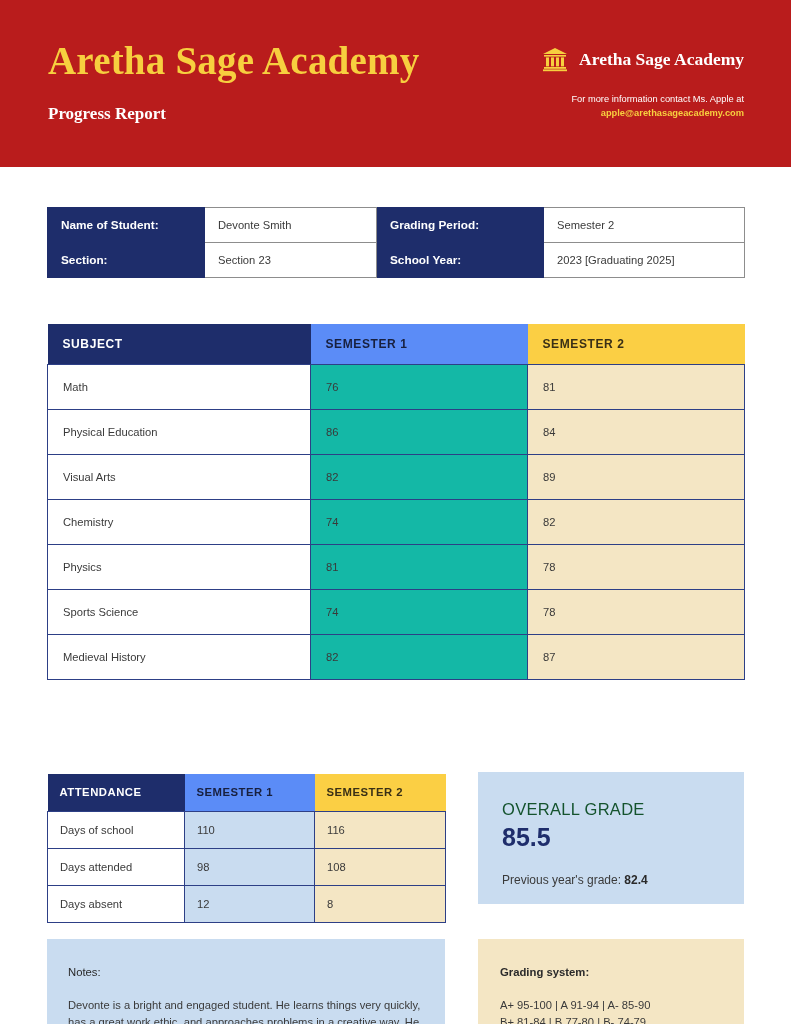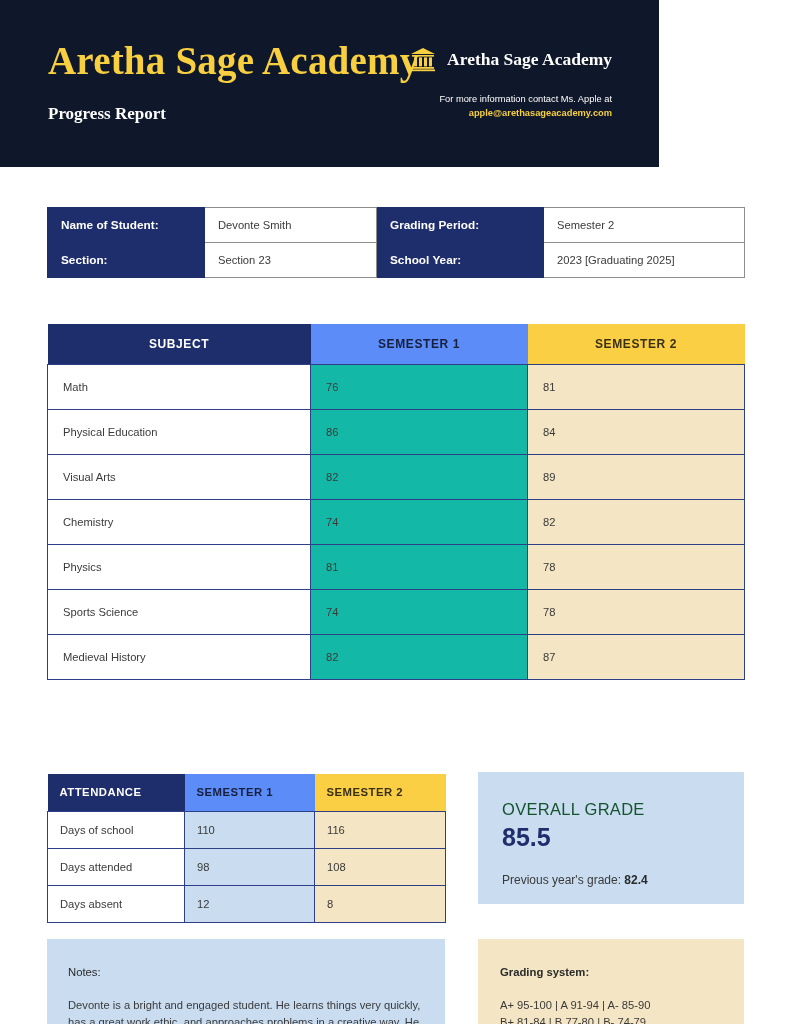--- a/index.html
+++ b/index.html
@@ -9,23 +9,23 @@
     height: 1024px;
     background: #ffffff;
     font-family: "Liberation Sans", sans-serif;
     color: #3a3a3a;
     overflow: hidden;
   }
 
   
   .header {
     position: relative;
-    width: 659px;
+    width: 791px;
     height: 167px;
-    background: #0f172a;
+    background: #b91c1c;
   }
   .header-left {
     position: absolute;
     left: 48px;
     top: 38px;
   }
   .school-title {
     font-family: "Liberation Serif", serif;
     font-weight: bold;
     font-size: 39px;
@@ -118,21 +118,21 @@
     top: 157px;
     width: 697px;
     border-collapse: collapse;
     table-layout: fixed;
   }
   .subject-table th {
     height: 40px;
     font-size: 12px;
     font-weight: bold;
     letter-spacing: 0.6px;
-    text-align: center;
+    text-align: left;
     padding: 0 15px;
     vertical-align: middle;
   }
   .subject-table th.h-subject { background: #1e2d6b; color: #ffffff; }
   .subject-table th.h-sem1    { background: #5b8cf7; color: #18203f; }
   .subject-table th.h-sem2    { background: #fbcf44; color: #3a3016; }
   .subject-table td {
     height: 30px;
     font-size: 11.2px;
     padding: 16px 15px;

